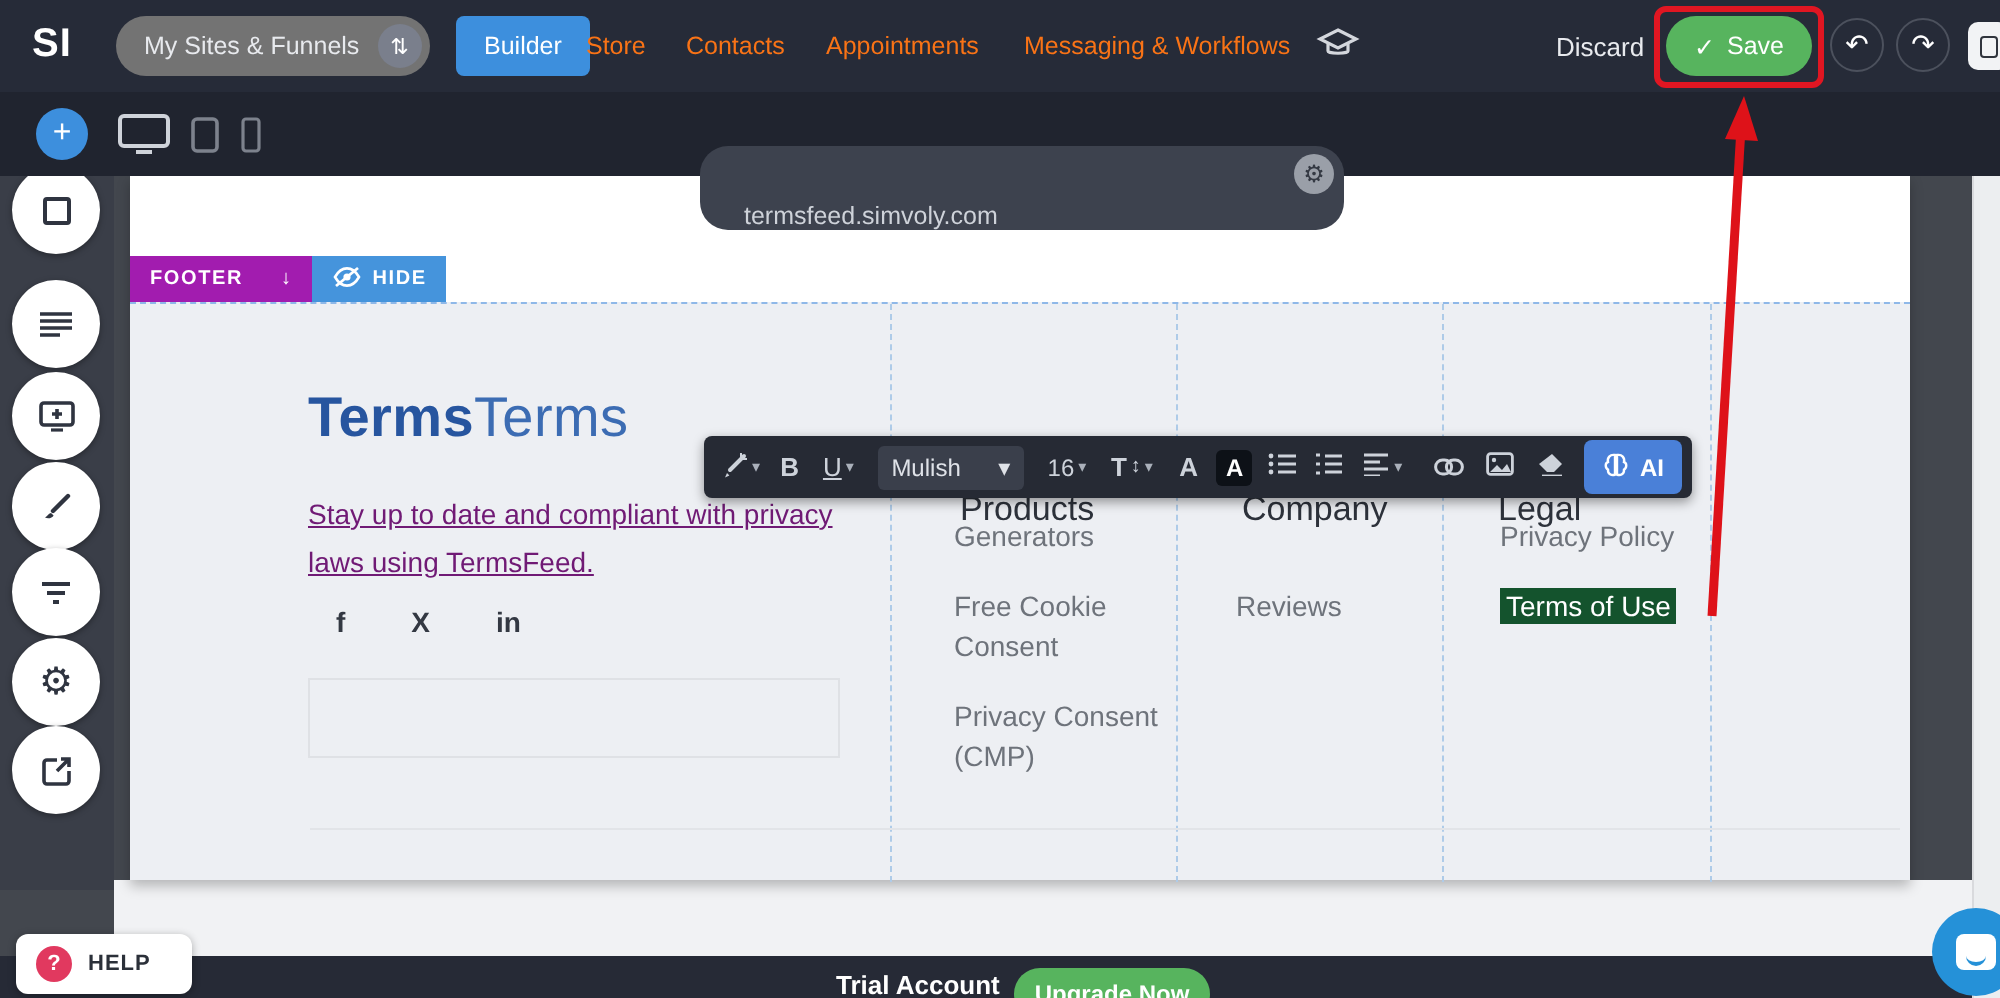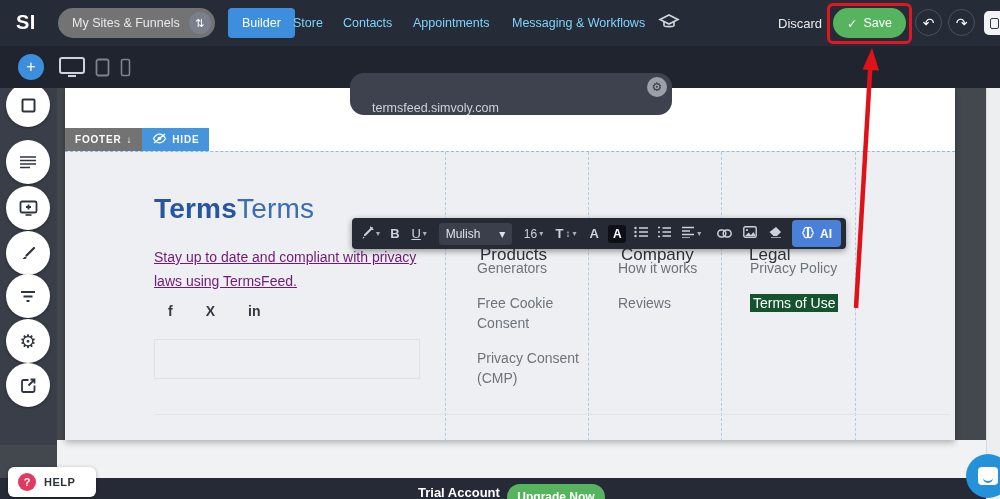--- a/index.html
+++ b/index.html
@@ -5,21 +5,21 @@
   * { margin:0; padding:0; box-sizing:border-box; }
   html,body { width:1000px; height:499px; overflow:hidden; }
   body { font-family:"Liberation Sans","DejaVu Sans",sans-serif; position:relative; background:#43474e; }
 
   
   .topbar { position:absolute; left:0; top:0; width:1000px; height:46px; background:#262b38; z-index:10; }
   .logo { position:absolute; left:16px; top:11px; color:#fff; font-size:20px; font-weight:bold; letter-spacing:.5px; }
   .sites-pill { position:absolute; left:58px; top:8px; height:30px; border-radius:15px; background:#737373; display:flex; align-items:center; padding:0 4px 0 14px; }
   .sites-pill .lbl { color:#e8eaee; font-size:12.5px; }
   .sites-pill .circ { width:22px; height:22px; border-radius:50%; background:#7a7f8c; color:#fff; font-size:11px; display:flex; align-items:center; justify-content:center; margin-left:9px; }
-  .nav-item { position:absolute; top:0; height:46px; display:flex; align-items:center; color:#7dd3fc; font-size:12.5px; }
+  .nav-item { position:absolute; top:0; height:46px; display:flex; align-items:center; color:#f97316; font-size:12.5px; }
   .nav-builder { left:228px; top:8px; height:30px; background:#3d8fdd; color:#fff; border-radius:4px; padding:0 14px; }
   .nav-store { left:293px; } .nav-contacts { left:343px; } .nav-appts { left:413px; } .nav-msg { left:512px; }
   .cap-icon { position:absolute; left:658px; top:13px; }
   .discard { position:absolute; left:778px; top:0; height:46px; display:flex; align-items:center; color:#e8eaee; font-size:13px; }
   .save-btn { position:absolute; left:833px; top:8px; width:73px; height:30px; border-radius:15px; background:#57b45e; color:#fff; font-size:12.5px; display:flex; align-items:center; justify-content:center; gap:6px; }
   .undo-btn,.redo-btn { position:absolute; top:9px; width:27px; height:27px; border-radius:50%; border:1.5px solid #4c515d; color:#fff; font-size:14px; display:flex; align-items:center; justify-content:center; }
   .undo-btn { left:915px; } .redo-btn { left:948px; }
   .corner-icon { position:absolute; left:984px; top:11px; width:20px; height:24px; border-radius:5px; background:#f2f3f5; display:flex; align-items:center; justify-content:center; }
   .corner-icon i { display:block; width:9px; height:11px; border:1.5px solid #30343d; border-radius:2px; }
 
@@ -35,21 +35,21 @@
   
   .sidebar { position:absolute; left:0; top:88px; width:57px; height:357px; background:#3a3e48; z-index:5; }
   .tool-circle { position:absolute; left:6px; width:44px; height:44px; border-radius:50%; background:#fff; box-shadow:0 1px 3px rgba(0,0,0,.35); display:flex; align-items:center; justify-content:center; color:#2f3440; z-index:6; }
   .tool-circle svg { display:block; }
 
   
   .page { position:absolute; left:65px; top:88px; width:890px; height:352px; background:#fff; z-index:1; box-shadow:0 3px 6px rgba(0,0,0,.25); }
   .cta-btn { position:absolute; left:372px; top:-15px; width:140px; height:30px; border-radius:15px; background:#1b64b2; color:#fff; font-size:13px; font-weight:bold; display:flex; align-items:center; justify-content:center; letter-spacing:2px; overflow:hidden; }
 
   .section-tag { position:absolute; left:0; top:40px; height:23px; display:flex; z-index:7; }
-  .sec-label { background:#737373; color:#fff; font-size:10px; font-weight:bold; letter-spacing:.8px; display:flex; align-items:center; padding:0 10px; gap:5px; }
+  .sec-label { background:#a21caf; color:#fff; font-size:10px; font-weight:bold; letter-spacing:.8px; display:flex; align-items:center; padding:0 10px; gap:19px; }
   .sec-hide { background:#4594dc; color:#fff; font-size:10px; font-weight:bold; letter-spacing:.8px; display:flex; align-items:center; padding:0 10px; gap:5px; }
 
   .footer-sec { position:absolute; left:0; top:63px; width:890px; height:289px; background:#edeff3; border-top:1px dashed #8fb8e8; }
   .vguide { position:absolute; top:0; width:0; height:289px; border-left:1px dashed #aecbe8; }
 
   .tf-logo { position:absolute; left:89px; top:41px; font-size:28px; letter-spacing:.2px; }
   .tf-logo .b { font-weight:bold; color:#27559f; }
   .tf-logo .r { font-weight:normal; color:#3c6cb3; }
   .tagline { position:absolute; left:89px; top:94px; width:268px; font-size:14px; line-height:1.68; color:#701a75;text-decoration:underline; }
   .social { position:absolute; left:103px; top:151px; display:flex; gap:33px; font-size:14px; font-weight:bold; color:#333842; }
@@ -236,21 +236,20 @@
     </div>
     <div class="empty-box"></div>
     <div class="footer-divider"></div>
 
     <div class="col-title" style="left:415px;">Products</div>
     <div class="flink" style="left:412px; top:106px;">Generators</div>
     <div class="flink" style="left:412px; top:141px;">Free Cookie Consent</div>
     <div class="flink" style="left:412px; top:196px;">Privacy Consent (CMP)</div>
 
     <div class="col-title" style="left:556px;">Company</div>
-    <div class="flink" style="left:553px; top:106px;">How it works</div>
     <div class="flink" style="left:553px; top:141px;">Reviews</div>
 
     <div class="col-title" style="left:684px;">Legal</div>
     <div class="flink" style="left:685px; top:106px;">Privacy Policy</div>
     <div class="flink" style="left:685px; top:141px;"><span class="selected">Terms of Use</span></div>
   </div>
 
   <div class="ttoolbar">
     <div class="tb" style="width:30px;">
       <span><svg width="13" height="13" viewBox="0 0 13 13">

